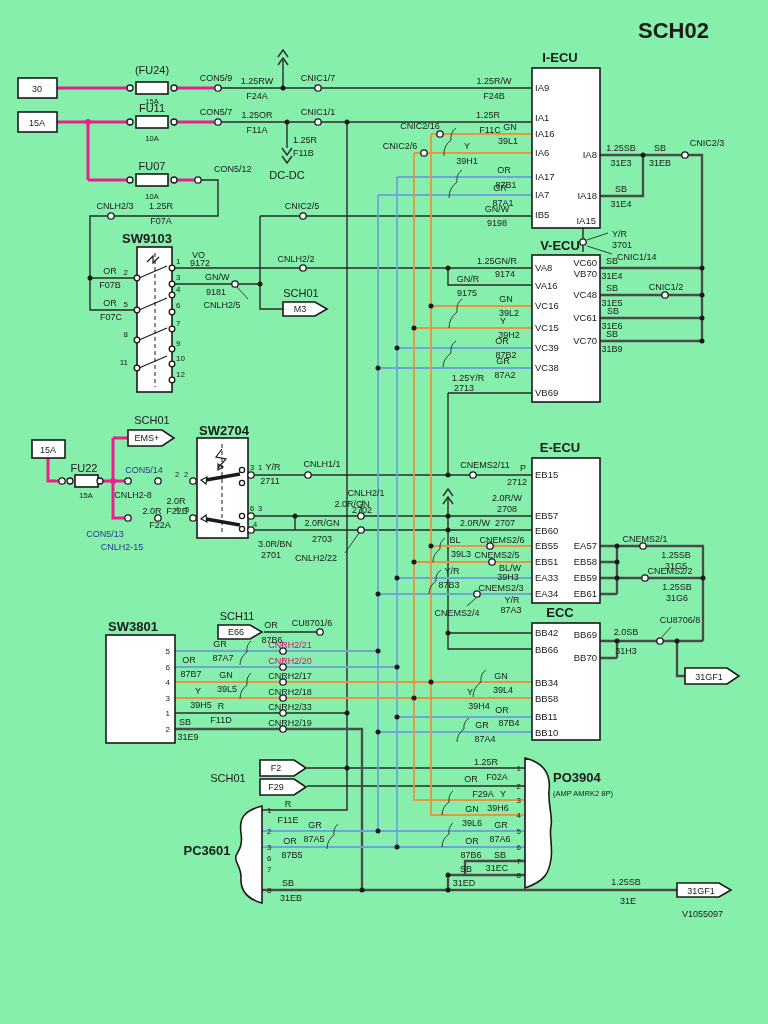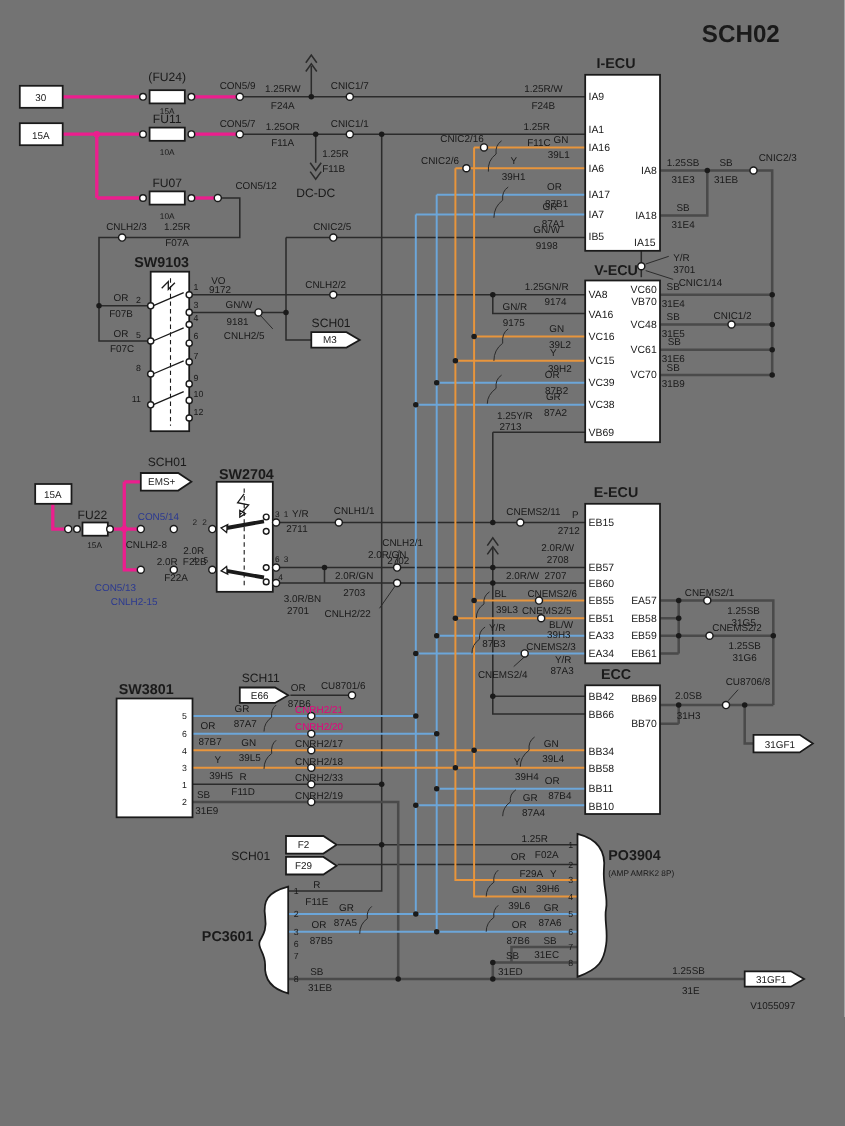--- a/index.html
+++ b/index.html
@@ -1,16 +1,16 @@
 <!DOCTYPE html>
 <html><head>
 <meta charset="utf-8">
 <style>
   html,body{margin:0;padding:0;background:#fff;}
-  .stage{width:768px;height:1024px;position:relative;background:#737373;}
+  .stage{width:768px;height:1024px;position:relative;background:#86efac;}
   svg{display:block;}
   text{font-family:"Liberation Sans","DejaVu Sans",sans-serif;fill:#1a1a1a;}
   .t{font-size:9px;}
   .ts{font-size:7.5px;}
   .tn{font-size:8px;}
   .tp{font-size:9.5px;}
   .tf{font-size:11px;}
   .tb{font-size:13px;font-weight:bold;}
   .tt{font-size:22px;font-weight:bold;}
   .tc{fill:#2B3990;}

